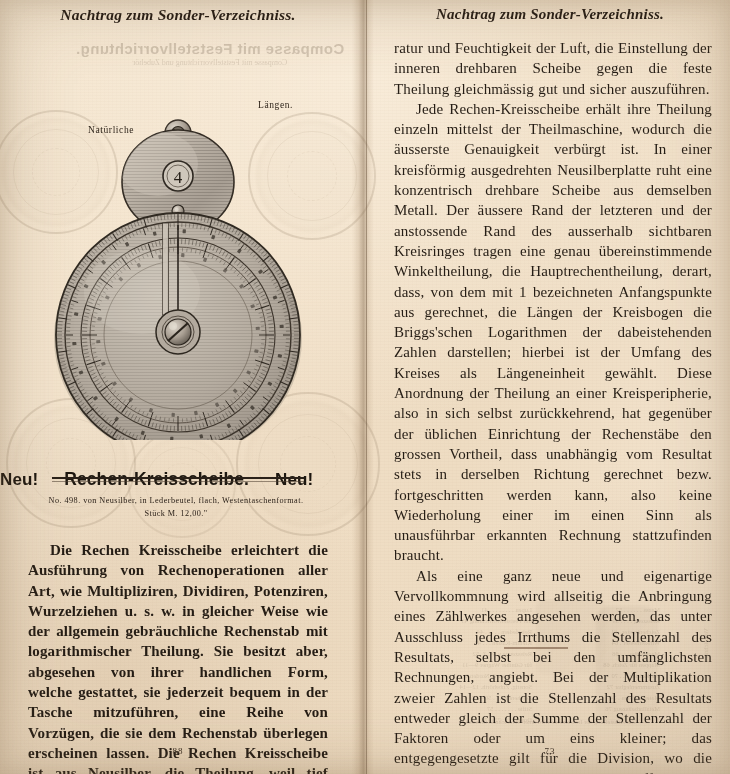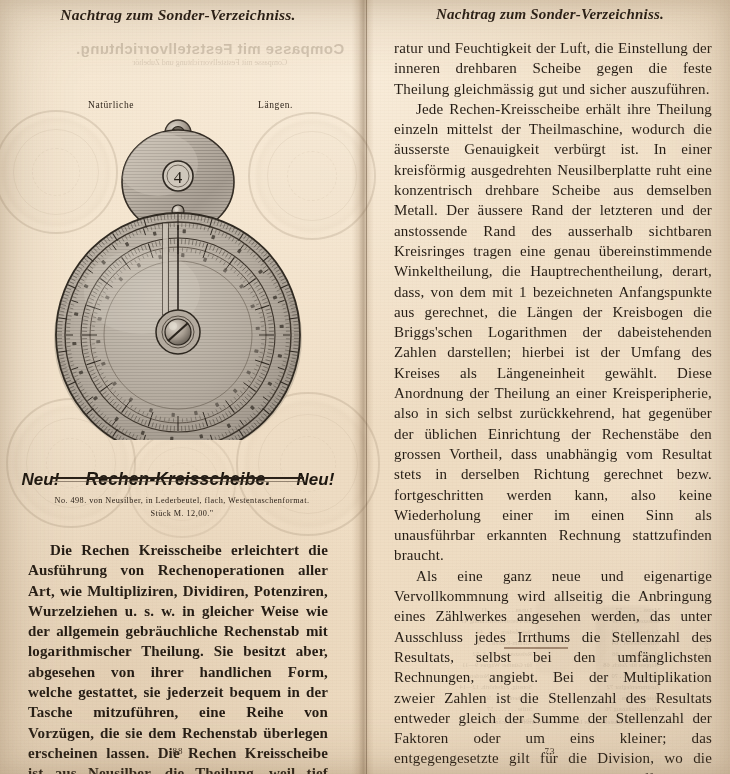--- a/index.html
+++ b/index.html
@@ -107,47 +107,46 @@
 
   
   .figure{
     position:absolute;left:0;top:60px;width:356px;height:380px;
   }
   .fig-label{
     position:absolute;top:40px;
     font-family:"Liberation Serif",serif;font-size:9.5px;
     letter-spacing:.6px;color:#2f251b;
   }
-  .fig-label.l{left:88px;}
+  .fig-label.l{left:88px;margin-top:25px;}
   .fig-label.r{left:258px;}
 
   .engraving{position:absolute;left:0;top:0;width:356px;height:380px;}
 
   
   .headline{
     position:absolute;left:0;top:452px;width:356px;
-    display:flex;justify-content:center;align-items:baseline;
+    display:flex;align-items:baseline;
     font-family:"Liberation Sans",sans-serif;
     font-weight:700;font-size:17.5px;color:#1d1710;
     letter-spacing:.1px;
-    font-style:italic;
   }
   .headline .neu{font-size:17px;}
   .headline .mid{margin:17px 26px;font-size:17.5px;}
   .rule{
     position:absolute;left:52px;top:477px;width:252px;height:0;
     border-top:2px solid #2a2119;
   }
   .rule2{
     position:absolute;left:52px;top:481px;width:252px;height:0;
     border-top:1px solid #4a3c2e;opacity:.55;
   }
 
   .price-line{
-    position:absolute;left:32px;top:494px;width:300px;
+    position:absolute;left:26px;top:494px;width:300px;
     text-align:center;font-size:8.2px;line-height:13px;
     letter-spacing:.45px;color:#2b2119;
   }
 
   
   .body-text{
     position:absolute;width:300px;
     font-size:15px;line-height:20.3px;
     text-align:justify;text-justify:inter-word;
     color:#251d15;letter-spacing:.15px;

